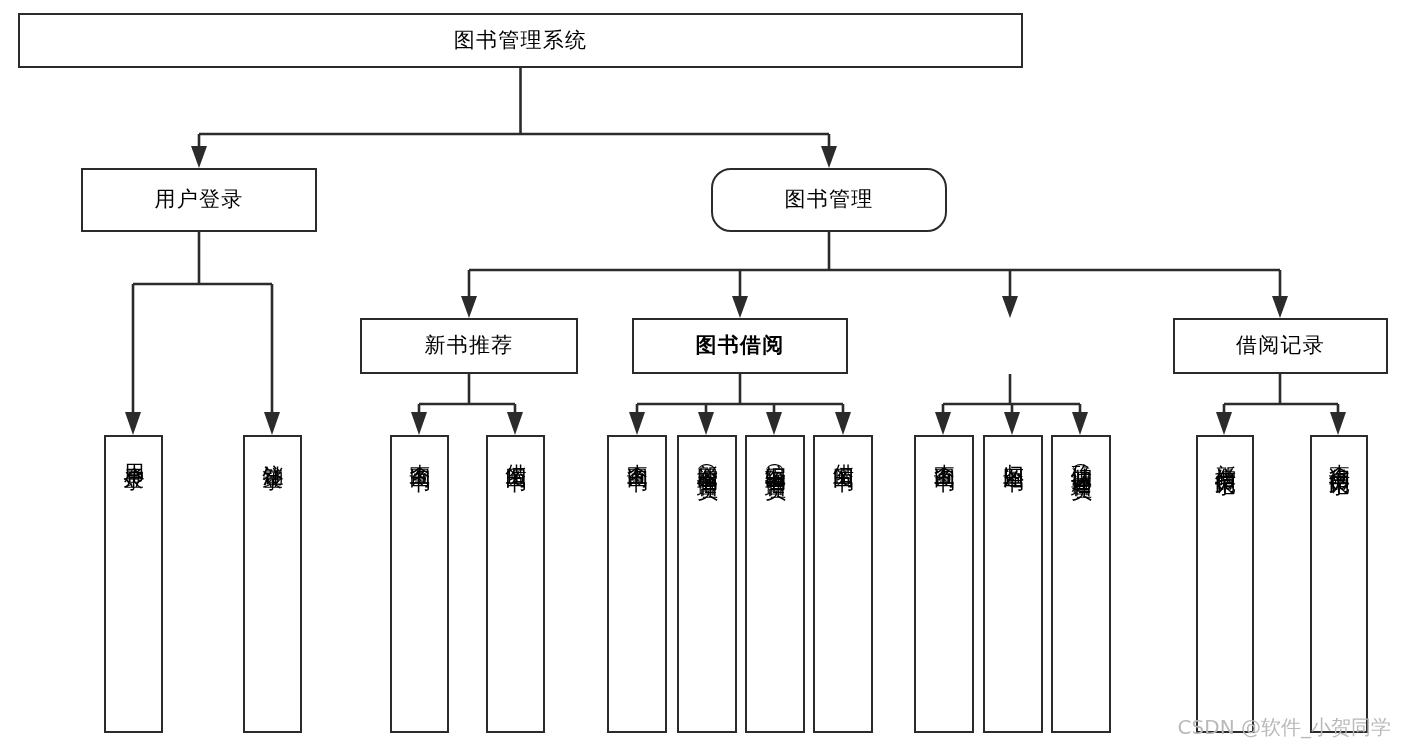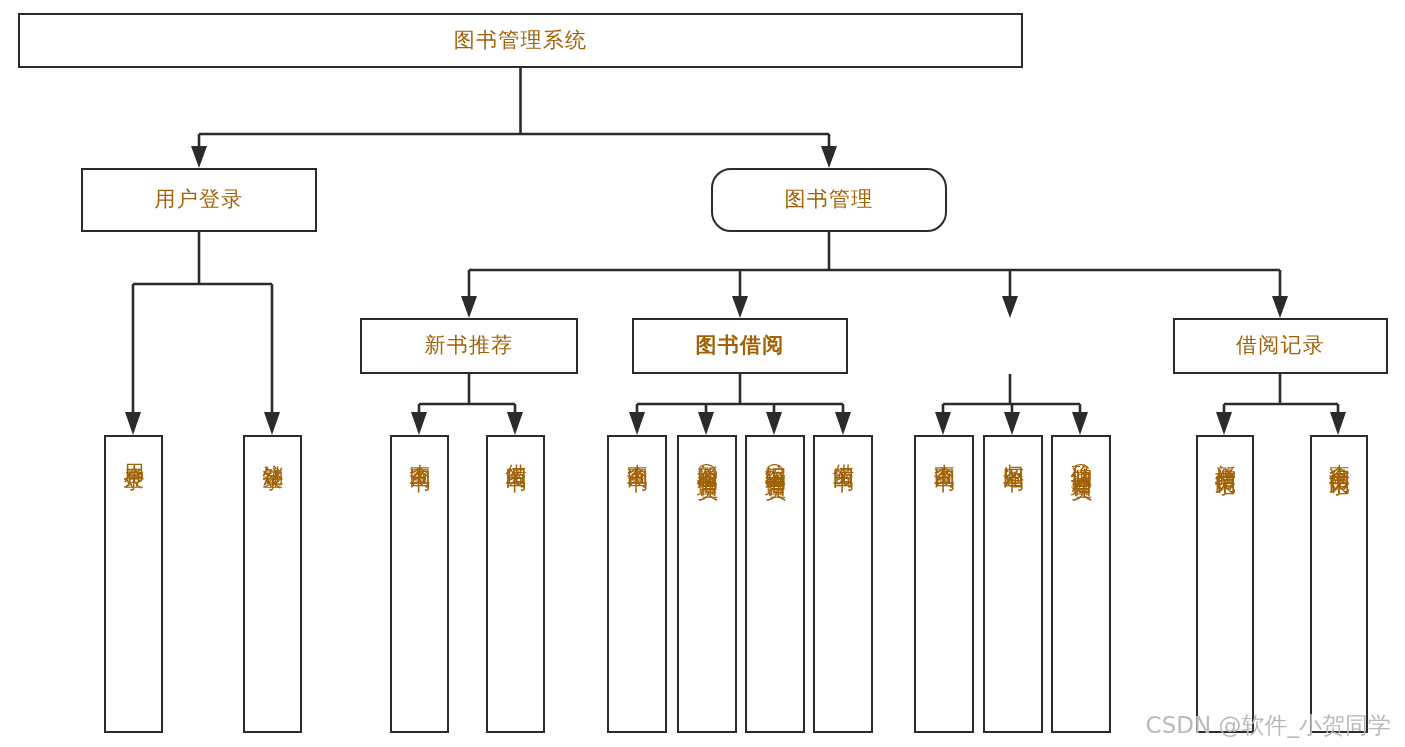--- a/index.html
+++ b/index.html
@@ -36,21 +36,21 @@
   }
   
   .node {
     position: absolute;
     box-sizing: border-box;
     background: #ffffff;
     border: 2.6px solid #2b2b2b;
     display: flex;
     align-items: center;
     justify-content: center;
-    color: #a16207;
+    color: #000000;
     z-index: 2;
   }
   .node-label {
     display: block;
     line-height: 1.22;
     letter-spacing: 0.06em;
     white-space: nowrap;
   }
   
   .horiz .node-label {
@@ -68,21 +68,21 @@
     font-size: 21px;
     letter-spacing: 0.12em;
     line-height: 1;
     white-space: nowrap;
   }
   
   #watermark {
     position: absolute;
     right: 14px;
     bottom: 6px;
-    font-size: 23px;
+    font-size: 20px;
     color: #b9b9b9;
     z-index: 5;
     white-space: nowrap;
     pointer-events: none;
   }
 </style>
 </head>
 <body>
 
 <div id="canvas">

